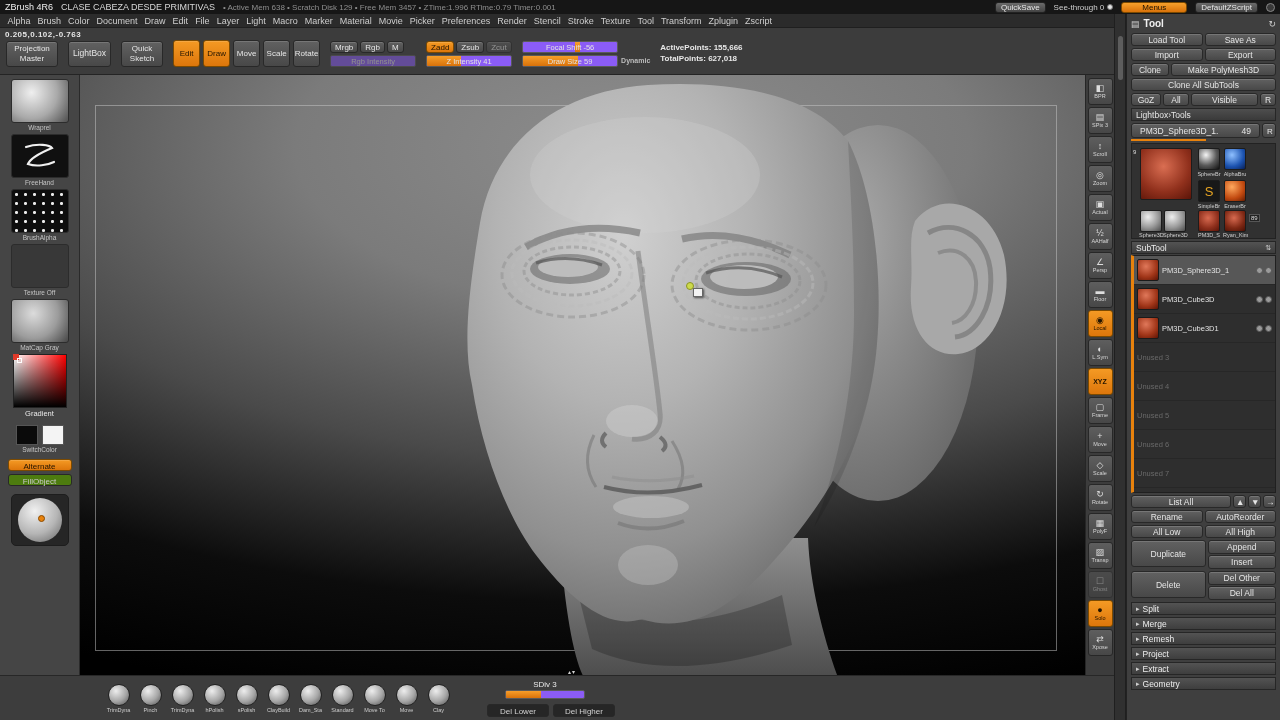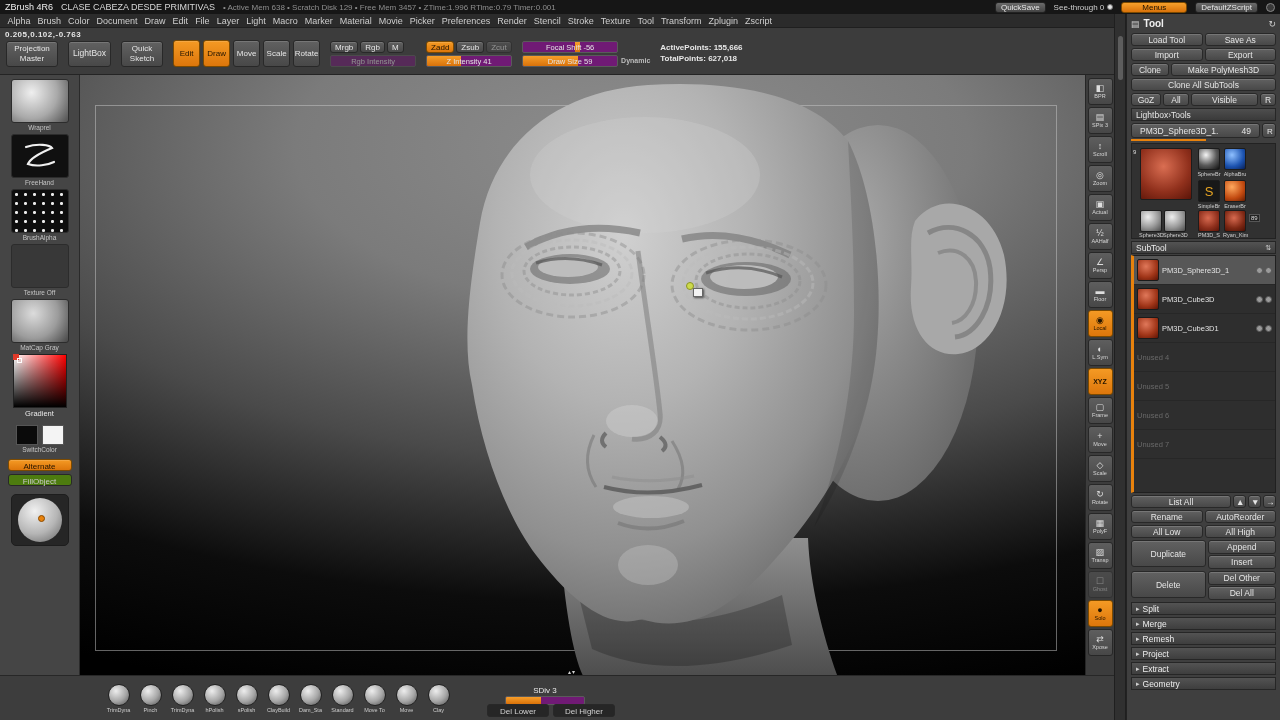--- a/index.html
+++ b/index.html
@@ -27,21 +27,21 @@
   .coords{position:absolute;left:5px;top:2px;font-size:8px;font-weight:bold;color:#e6e6e6;letter-spacing:.5px}
   .shelf-row{position:absolute;left:6px;top:12px;right:4px;display:flex;align-items:center;gap:10px}
   .btn{background:linear-gradient(#616161,#484848);border:1px solid #282828;border-radius:3px;color:#e6e6e6;text-align:center;font-size:9px;box-shadow:inset 0 1px 0 rgba(255,255,255,.14);padding:1px 4px;line-height:1.15}
   .btn.orange{background:linear-gradient(#f49a24,#dd760b);color:#221400;border-color:#7c4a00}
   .btn.dk{background:#4d7c0f;color:#c9c9c9;box-shadow:none}
   .two{height:26px;display:flex;align-items:center;justify-content:center;font-size:8px;width:52px}
   .ib{width:27px;height:27px;display:flex;align-items:center;justify-content:center;font-size:8px}
   .grp{display:flex;flex-direction:column;gap:2px}
   .grp .r{display:flex;gap:2px}
   .mini{font-size:8px;padding:0 4px;height:12px;line-height:11px}
-  .slider{position:relative;background:#701a75;border:1px solid #5a5a5a;border-radius:2px;height:12px;font-size:7.5px;color:#e3e3e3;text-align:center;line-height:11px;overflow:hidden}
+  .slider{position:relative;background:#8b5cf6;border:1px solid #5a5a5a;border-radius:2px;height:12px;font-size:7.5px;color:#e3e3e3;text-align:center;line-height:11px;overflow:hidden}
   .slider .fill{position:absolute;left:0;top:0;bottom:0;background:linear-gradient(#f79e2a,#d9720a)}
   .slider .t{position:relative;z-index:2}
   .slider.dis{opacity:.5}
   .pts{font-size:8px;color:#e8e8e8;line-height:1.35;font-weight:bold}
   .dyn{font-size:7px;color:#bdbdbd;font-weight:bold}
 
   
   .tray{position:absolute;left:0;top:75px;width:80px;height:600px;background:#454545;border-right:1px solid #2a2a2a;display:flex;flex-direction:column;align-items:center;padding-top:4px;z-index:20}
   .thumb{width:58px;height:44px;border:1px solid #2c2c2c;border-radius:3px;background:#333}
   .tlabel{font-size:6.5px;color:#c6c6c6;margin:1px 0 3px 0;text-align:center}
@@ -115,21 +115,21 @@
   .tall{height:27px !important;line-height:26px !important}
   .colmn{display:flex;flex-direction:column;gap:1px;flex:1}
   .colmn .btn{height:13px;line-height:12px}
 
   
   .bottom{position:absolute;left:0;top:675px;width:1114px;height:45px;background:#3d3d3d;border-top:1px solid #272727;z-index:20}
   .bb-row{position:absolute;left:106px;top:8px;display:flex;gap:7px}
   .bb{display:flex;flex-direction:column;align-items:center;width:25px}
   .bb .c{width:22px;height:22px;border-radius:50%;background:radial-gradient(circle at 35% 30%,#ededed,#a5a5a5 55%,#565656 95%);border:1px solid #222}
   .bb .l{font-size:5.5px;color:#cdcdcd;margin-top:1px;white-space:nowrap}
-  .sdiv{position:absolute;left:505px;top:10px;width:80px;text-align:center;font-size:8px;color:#e9e9e9}
+  .sdiv{position:absolute;left:505px;top:4px;width:80px;text-align:center;font-size:8px;color:#e9e9e9}
   .sdiv .slider{margin-top:1px;height:9px}
   .dels{position:absolute;left:487px;top:28px;display:flex;gap:4px}
   .dels .btn{width:62px;height:13px;font-size:8px;line-height:12px;background:#262626;color:#d0d0d0;box-shadow:none}
 </style>
 </head>
 <body>
 
 <div class="titlebar">
   <span class="app">ZBrush 4R6</span>
   <span class="doc">CLASE CABEZA DESDE PRIMITIVAS</span>
@@ -514,20 +514,23 @@
     </div>
     <div class="st-row">
       <div class="st-thumb"></div>
       <span class="st-name">PM3D_Cube3D1</span>
       <span class="st-ic">
           <i></i>
           <i></i>
         </span>
     </div>
     <div class="st-row unused">
+        <span>Unused 3</span>
+      </div>
+    <div class="st-row unused">
         <span>Unused 4</span>
       </div>
     <div class="st-row unused">
         <span>Unused 5</span>
       </div>
     <div class="st-row unused">
         <span>Unused 6</span>
       </div>
     <div class="st-row unused">
         <span>Unused 7</span>

